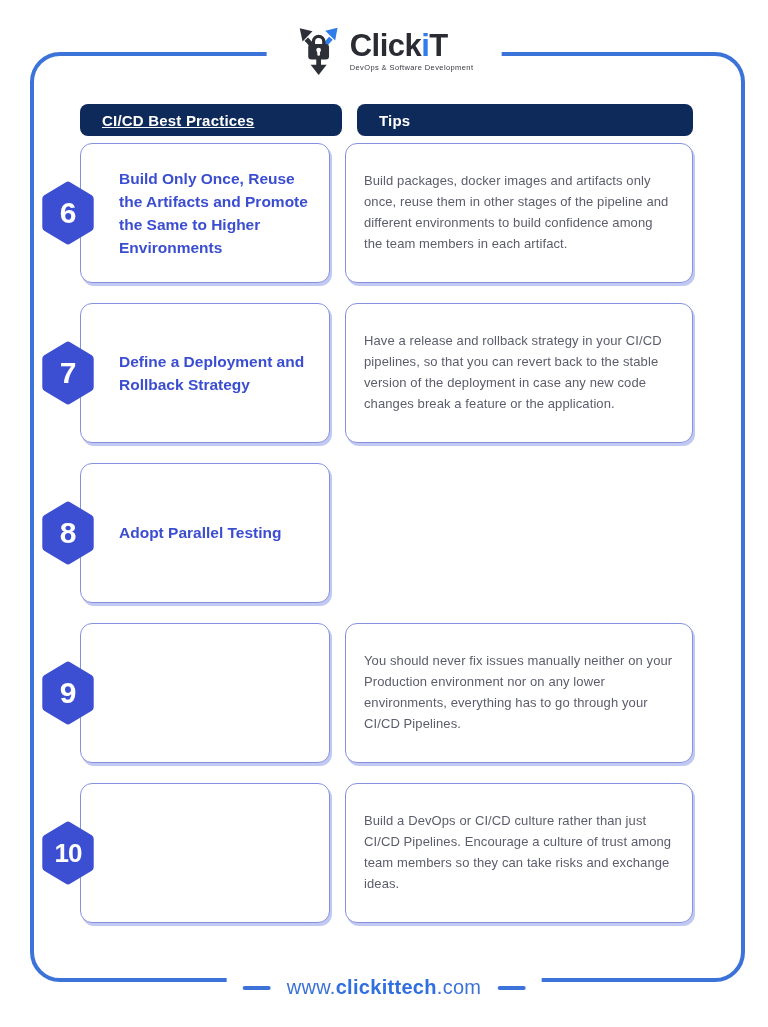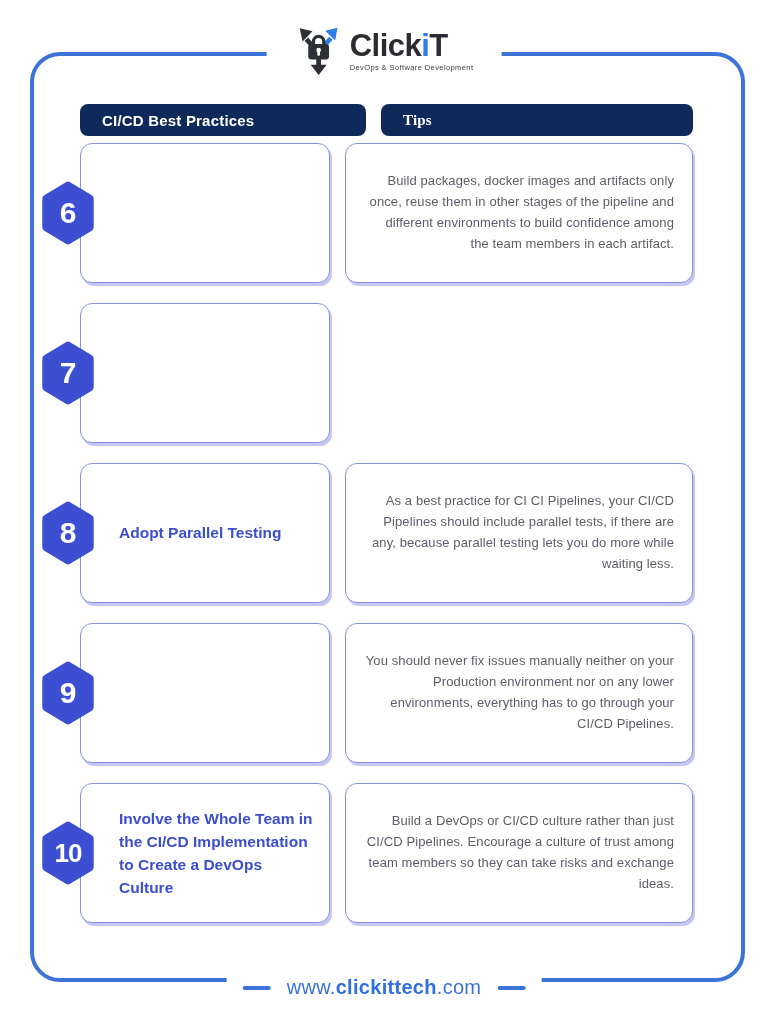--- a/index.html
+++ b/index.html
@@ -24,34 +24,34 @@
   .logo-word .blue { color:#2f7de8; }
   .logo-tagline { font-size:7.5px; font-weight:normal; color:#3a3a42; letter-spacing:0.4px; margin-top:1px; }
   
   .content { position:absolute; left:80px; top:104px; width:613px; }
   .header-row { display:flex; gap:15px; margin-bottom:7px; }
   .header-bar {
     background:#0d2a5a; color:#ffffff; font-weight:bold; font-size:15px;
     height:32px; border-radius:8px; display:flex; align-items:center;
     padding-left:22px; letter-spacing:0.2px;
   }
-  .header-bar.left  { width:286px; flex:0 0 auto; }
-  .header-bar.right { flex:1;font-family:Liberation Serif, serif; }
+  .header-bar.left  { width:262px; flex:0 0 auto;text-decoration:underline; }
+  .header-bar.right { flex:1; }
   
   .prow { display:flex; gap:15px; height:140px; margin-bottom:20px; position:relative; }
   .card-left, .card-right {
     background:#ffffff; border:1.5px solid #8691de; border-radius:12px;
     box-shadow:2px 3px 0 rgba(76,96,214,0.35);
   }
   .card-left {
     width:250px; flex:0 0 auto; display:flex; align-items:center;
     padding:10px 14px 10px 38px; position:relative;
   }
   .card-right {
-    flex:1; display:flex; align-items:center; padding:20px 18px;text-align:right;
+    flex:1; display:flex; align-items:center; padding:20px 18px;
   }
   .ptitle { color:#3b4ed1; font-weight:bold; font-size:15.5px; line-height:1.5; }
   .ptip   { color:#5c5d6c; font-size:13px; line-height:1.6; letter-spacing:0.1px; }
   .hexwrap {
     position:absolute; left:-42px; top:50%; transform:translateY(-50%);
     width:58px; height:64px; z-index:2;
   }
   .hexwrap svg { width:58px; height:64px; display:block; }
   .hexnum {
     position:absolute; inset:0; display:flex; align-items:center; justify-content:center;
@@ -104,49 +104,51 @@
   </div>
 
   <div class="prow">
     <div class="card-left">
       <div class="hexwrap">
         <svg viewBox="0 0 100 112">
             <path d="M50,8 L88,31 V81 L50,104 L12,81 V31 Z" fill="#3c4fd3" stroke="#3c4fd3" stroke-width="14" stroke-linejoin="round"></path>
           </svg>
         <div class="hexnum">6</div>
       </div>
+      <div class="ptitle">Build Only Once, Reuse the Artifacts and Promote the Same to Higher Environments</div>
     </div>
     <div class="card-right">
       <div class="ptip">Build packages, docker images and artifacts only once, reuse them in other stages of the pipeline and different environments to build confidence among the team members in each artifact.</div>
     </div>
   </div>
 
   <div class="prow">
     <div class="card-left">
       <div class="hexwrap">
         <svg viewBox="0 0 100 112">
             <path d="M50,8 L88,31 V81 L50,104 L12,81 V31 Z" fill="#3c4fd3" stroke="#3c4fd3" stroke-width="14" stroke-linejoin="round"></path>
           </svg>
         <div class="hexnum">7</div>
       </div>
+      <div class="ptitle">Define a Deployment and Rollback Strategy</div>
+    </div>
+    <div class="card-right">
+      <div class="ptip">Have a release and rollback strategy in your CI/CD pipelines, so that you can revert back to the stable version of the deployment in case any new code changes break a feature or the application.</div>
     </div>
   </div>
 
   <div class="prow">
     <div class="card-left">
       <div class="hexwrap">
         <svg viewBox="0 0 100 112">
             <path d="M50,8 L88,31 V81 L50,104 L12,81 V31 Z" fill="#3c4fd3" stroke="#3c4fd3" stroke-width="14" stroke-linejoin="round"></path>
           </svg>
         <div class="hexnum">8</div>
       </div>
       <div class="ptitle">Adopt Parallel Testing</div>
-    </div>
-    <div class="card-right">
-      <div class="ptip">As a best practice for CI CI Pipelines, your CI/CD Pipelines should include parallel tests, if there are any, because parallel testing lets you do more while waiting less.</div>
     </div>
   </div>
 
   <div class="prow">
     <div class="card-left">
       <div class="hexwrap">
         <svg viewBox="0 0 100 112">
             <path d="M50,8 L88,31 V81 L50,104 L12,81 V31 Z" fill="#3c4fd3" stroke="#3c4fd3" stroke-width="14" stroke-linejoin="round"></path>
           </svg>
         <div class="hexnum">9</div>
@@ -158,21 +160,20 @@
   </div>
 
   <div class="prow">
     <div class="card-left">
       <div class="hexwrap">
         <svg viewBox="0 0 100 112">
             <path d="M50,8 L88,31 V81 L50,104 L12,81 V31 Z" fill="#3c4fd3" stroke="#3c4fd3" stroke-width="14" stroke-linejoin="round"></path>
           </svg>
         <div class="hexnum small">10</div>
       </div>
-      <div class="ptitle">Involve the Whole Team in the CI/CD Implementation to Create a DevOps Culture</div>
     </div>
     <div class="card-right">
       <div class="ptip">Build a DevOps or CI/CD culture rather than just CI/CD Pipelines. Encourage a culture of trust among team members so they can take risks and exchange ideas.</div>
     </div>
   </div>
 
 </div>
 
 <div class="footer-badge">
   <div class="f-dash"></div>

